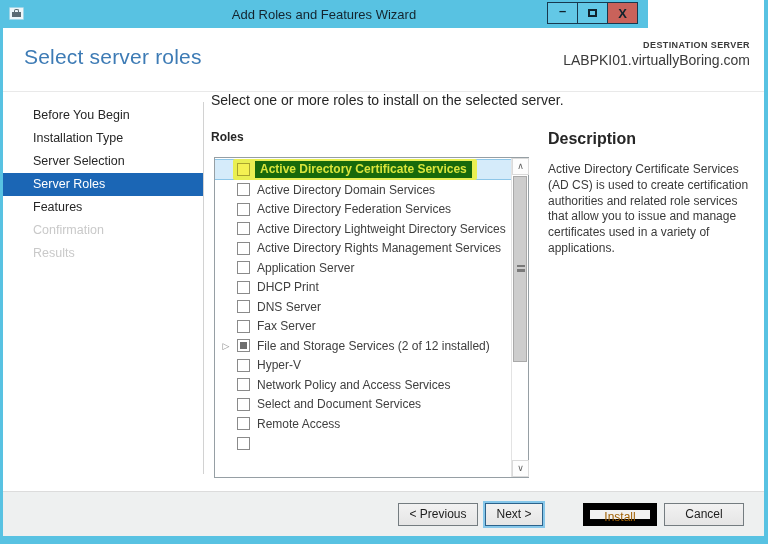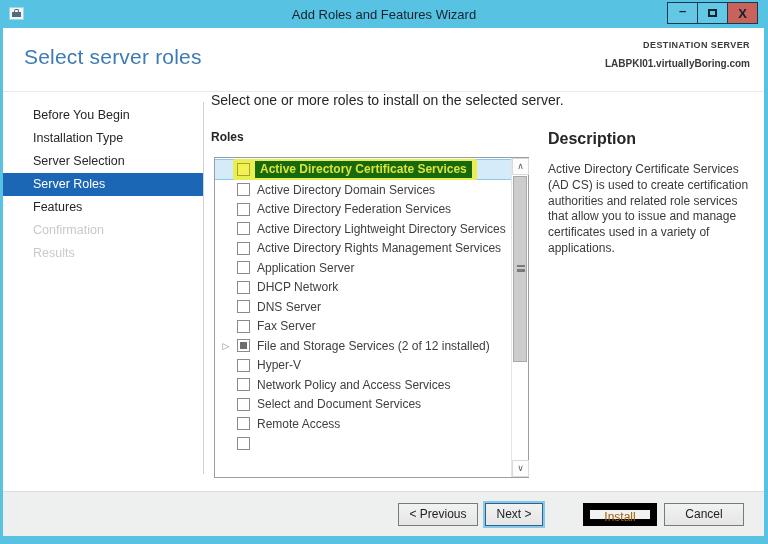--- a/index.html
+++ b/index.html
@@ -3,21 +3,21 @@
 <meta charset="utf-8">
 <style>
   * { margin:0; padding:0; box-sizing:border-box; }
   html,body { width:768px; height:544px; }
   body { font-family:"Liberation Sans","DejaVu Sans",sans-serif; background:#fff; overflow:hidden; }
 
   .window { position:relative; width:768px; height:544px;
     border-left:3px solid #58c2e2; border-right:4px solid #58c2e2; background:#fff; }
 
   
-  .titlebar { position:absolute; left:-3px; top:0; width:768px; height:28px;
+  .titlebar { position:absolute; left:-3px; top:0; width:648px; height:28px;
     background:#58c2e2; display:flex; align-items:center; }
   .app-icon { position:absolute; left:9px; top:5px; width:18px; height:16px; }
   .app-icon .doc { position:absolute; left:0; top:2px; width:15px; height:13px;
     background:#eef6f9; border:1px solid #9fd6e8; border-radius:1px; }
   .app-icon .case { position:absolute; left:3px; top:7px; width:9px; height:5px;
     background:#5b6a72; }
   .app-icon .handle { position:absolute; left:5px; top:4px; width:5px; height:3px;
     border:1.5px solid #5b6a72; border-bottom:none; border-radius:2px 2px 0 0; }
   .title-text { width:100%; text-align:center; font-size:13px; color:#14242e; }
   .win-controls { position:absolute; right:10px; top:2px; display:flex; }
@@ -28,21 +28,21 @@
   .win-btn .maxbox { width:9px; height:8px; border:2px solid #10222c; display:block; }
   .win-btn.min span { position:relative; top:-3px; }
 
   
   .header { position:absolute; left:0; top:28px; width:761px; height:64px; background:#fff;
     border-bottom:1px solid #e9e9e9; }
   .page-title { position:absolute; left:21px; top:17px; font-size:21px; font-weight:normal;
     color:#3d7bb5; letter-spacing:0.2px; }
   .dest { position:absolute; right:14px; top:12px; text-align:right; color:#3a3a3a; }
   .dest-label { font-size:9px; font-weight:bold; letter-spacing:0.4px; }
-  .dest-server { font-size:10px; margin-top:8px;font-weight:bold; }
+  .dest-server { font-size:14px; margin-top:2px; }
 
   
   .content { position:absolute; left:0; top:92px; width:615px; height:399px; background:#fff; }
   .v-divider { position:absolute; left:200px; top:10px; width:1px; height:372px; background:#d2d2d2; }
 
   
   .sidebar { position:absolute; left:0; top:12px; width:200px; }
   .side-item { height:23px; line-height:23px; padding-left:30px; font-size:12.5px;
     color:#262626; cursor:default; }
   .side-item.active { background:#1b66b5; color:#ffffff; }
@@ -180,21 +180,21 @@
             <span class="row-label">Active Directory Rights Management Services</span>
           </div>
           <div class="row">
             <span class="expander"></span>
             <span class="cb"></span>
             <span class="row-label">Application Server</span>
           </div>
           <div class="row">
             <span class="expander"></span>
             <span class="cb"></span>
-            <span class="row-label">DHCP Network</span>
+            <span class="row-label">DHCP Print</span>
           </div>
           <div class="row">
             <span class="expander"></span>
             <span class="cb"></span>
             <span class="row-label">DNS Server</span>
           </div>
           <div class="row">
             <span class="expander"></span>
             <span class="cb"></span>
             <span class="row-label">Fax Server</span>

